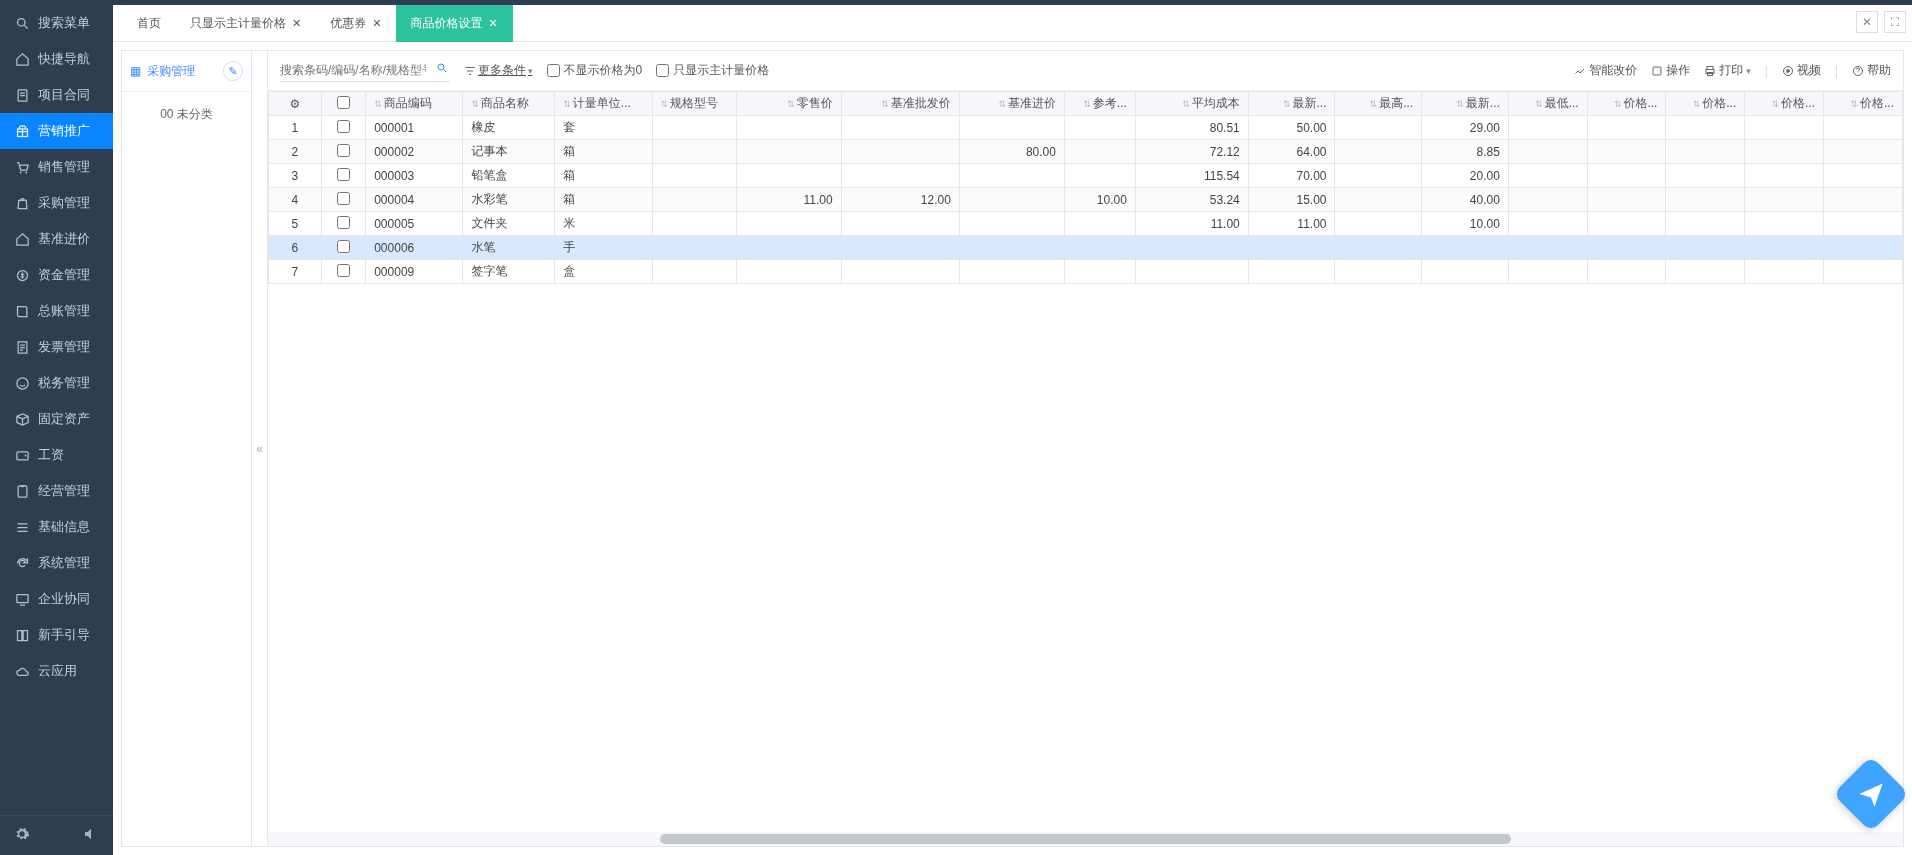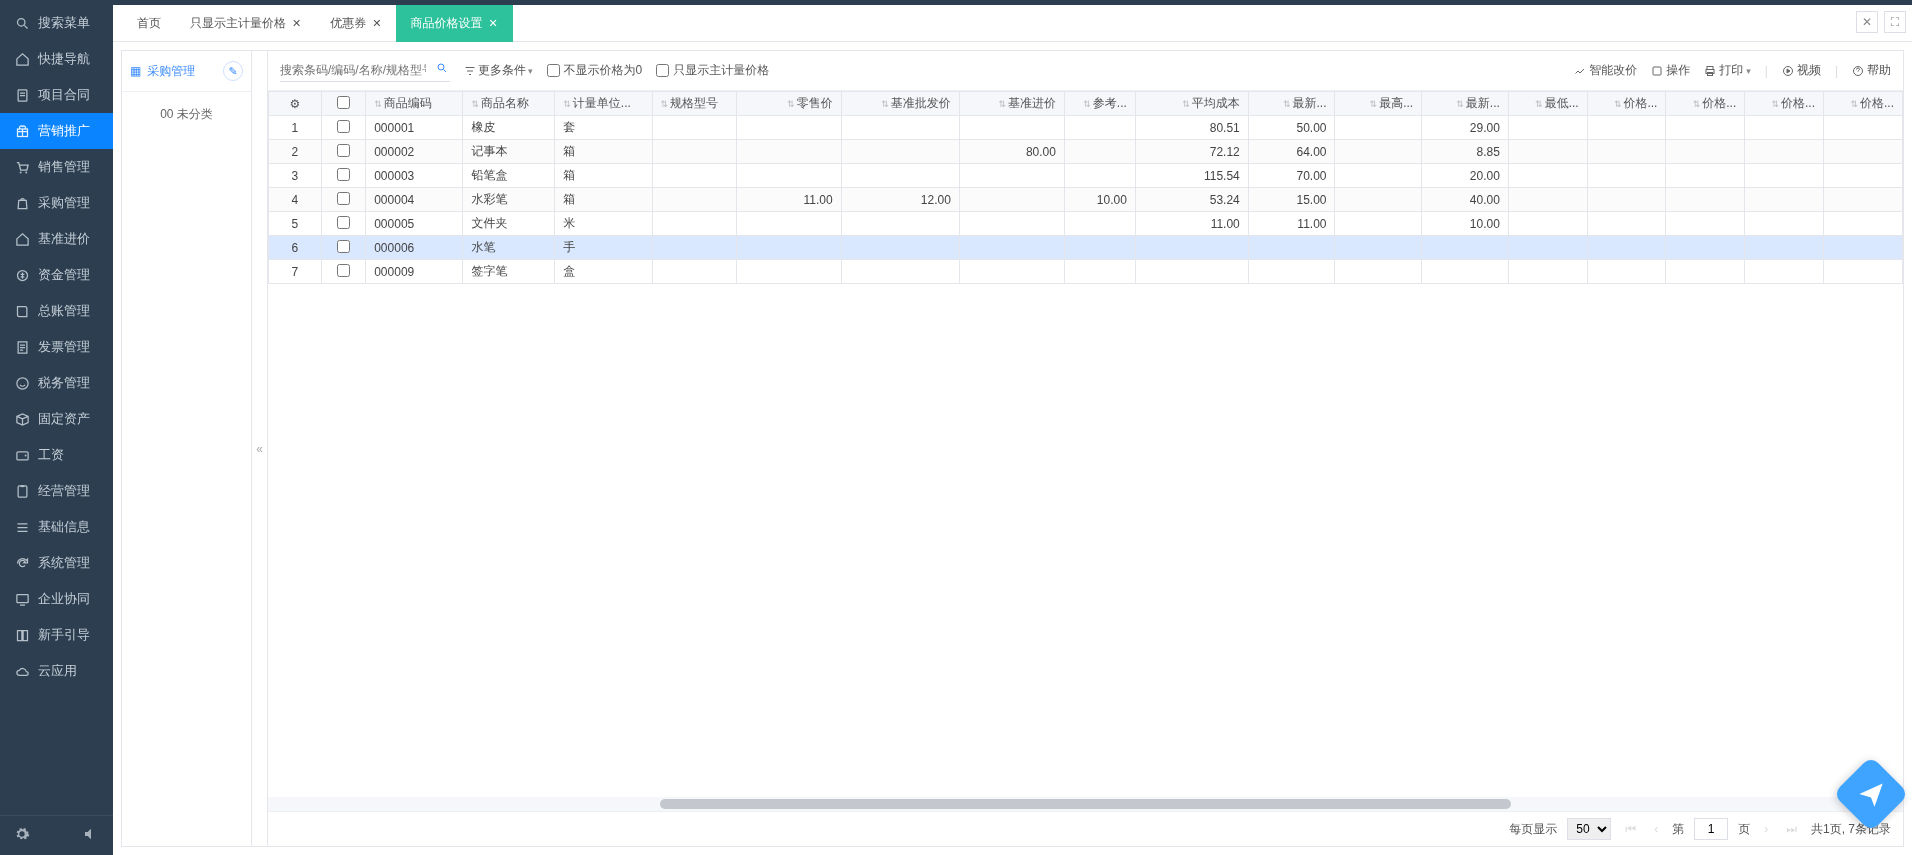--- a/index.html
+++ b/index.html
@@ -34,21 +34,21 @@
 .lp-head .spacer { flex:1; }
 .lp-head .rnd { width:20px; height:20px; border:1px solid #cfe0ff; border-radius:50%; display:flex; align-items:center; justify-content:center; color:#3b8cff; cursor:pointer; font-size:11px;}
 .lp-body { padding:14px 10px; color:#666; text-align:center; }
 .lp-collapse { width:16px; display:flex; align-items:center; justify-content:center; border-right:1px solid #e4e6eb; color:#aaa; cursor:pointer;}
 
 .right-panel { flex:1; display:flex; flex-direction:column; overflow:hidden; }
 .toolbar { display:flex; align-items:center; padding:8px 12px; gap:14px; border-bottom:1px solid #eef0f3; color:#555; flex-wrap:wrap;}
 .toolbar .search-box { position:relative; }
 .toolbar input.search { border:none; border-bottom:1px solid #dcdfe5; padding:4px 24px 4px 0; width:170px; outline:none; font-size:12px; color:#555;}
 .toolbar .srch-icon { position:absolute; right:2px; top:3px; color:#3b8cff; }
-.toolbar .filt { color:#555; display:flex; align-items:center; gap:2px; cursor:pointer;}
+.toolbar .filt { color:#555; display:flex; align-items:center; gap:2px; cursor:pointer;text-decoration:underline;}
 .toolbar .ck { display:flex; align-items:center; gap:4px; cursor:pointer; }
 .toolbar .ck input { vertical-align:middle; }
 .toolbar .tb-spacer { flex:1; }
 .toolbar .act { color:#555; display:flex; align-items:center; gap:3px; cursor:pointer;justify-content:flex-end; }
 .toolbar svg { width:12px; height:12px; }
 .toolbar .caret { font-size:9px; color:#888;}
 
 
 .table-wrap { flex:1; overflow:hidden; position:relative; display:flex; flex-direction:column; }
 .table-scroll { flex:1; overflow:auto; }
@@ -569,32 +569,20 @@
                       <td class="num"></td>
                     </tr>
                   </tbody>
               </table>
             </div>
             <div class="hscroll">
               <div class="thumb" style="left:24%; width:52%"></div>
             </div>
           </div>
 
-          <div class="pager">
-            <span>每页显示</span>
-            <select><option>50</option></select>
-            <span class="nav disabled">⏮</span>
-            <span class="nav disabled">‹</span>
-            <span>第</span>
-            <input value="1" style="">
-            <span>页</span>
-            <span class="nav disabled">›</span>
-            <span class="nav disabled">⏭</span>
-            <span>共1页, 7条记录</span>
-          </div>
         </div>
       </div>
 
       <div class="float-badge">
         <svg viewBox="0 0 24 24">
             <path d="M2 12l20-9-7 20-3-8z"></path>
           </svg>
       </div>
     </div>
 

